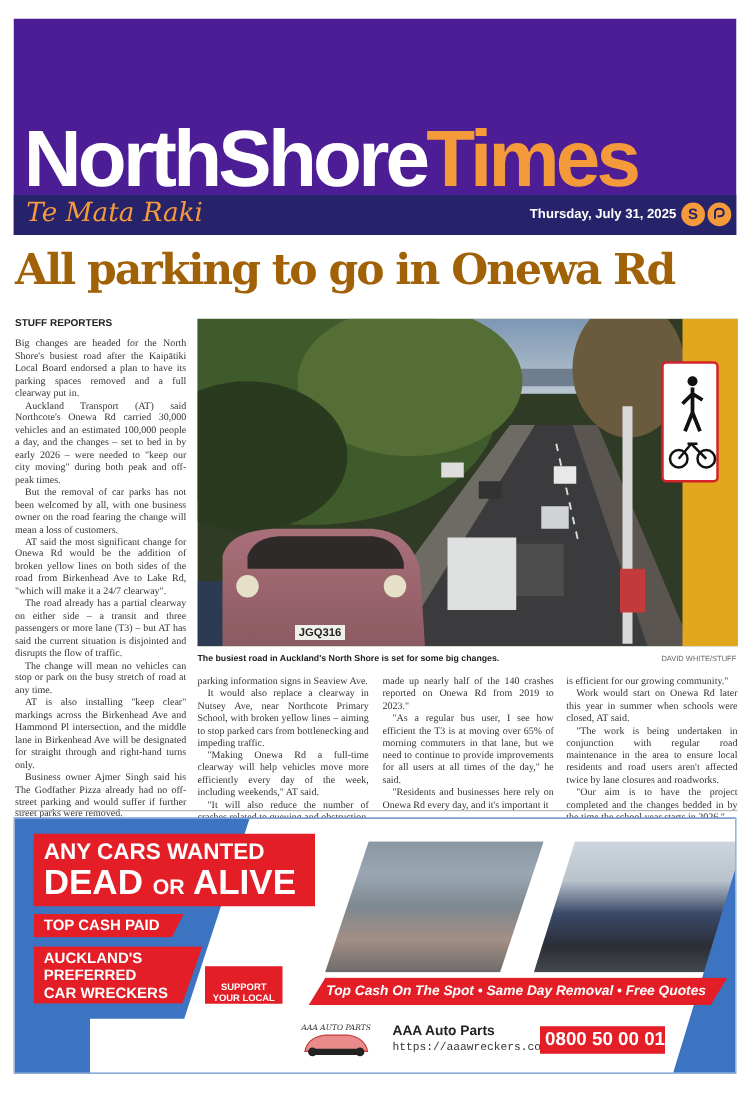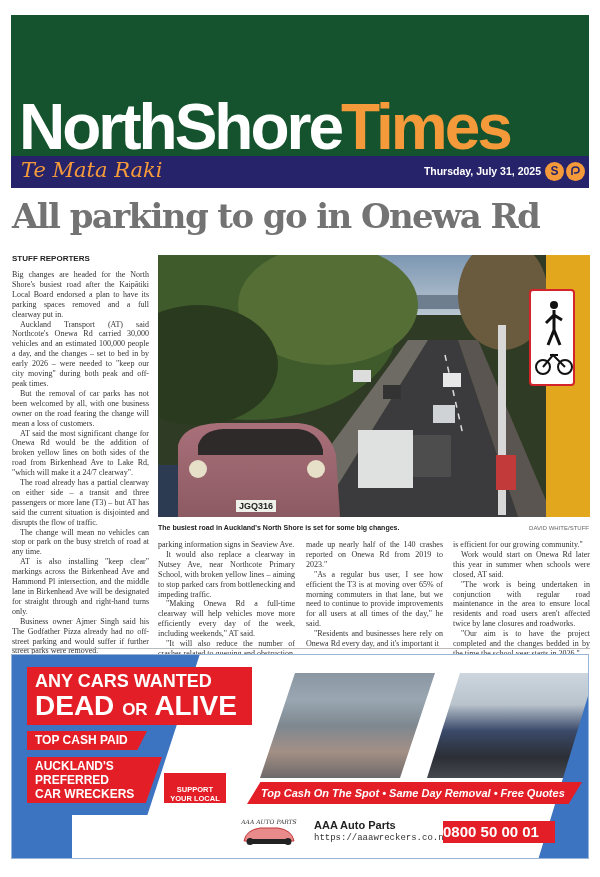--- a/index.html
+++ b/index.html
@@ -1,32 +1,32 @@
 <!DOCTYPE html>
 <html><head>
 <meta charset="utf-8">
 <style>
   * { box-sizing: border-box; margin: 0; padding: 0; }
   html, body { width: 600px; height: 877px; background: #ffffff; overflow: hidden; }
   body { position: relative; font-family: "DejaVu Serif", serif; color: #222; }
 
   
-  .masthead { position: absolute; left: 11px; top: 15px; width: 578px; height: 173px; background: #14532d; padding-left: 12px; }
+  .masthead { position: absolute; left: 11px; top: 15px; width: 578px; height: 173px; background: #4c1d95; padding-left: 12px; }
   .masthead .title { position: absolute; left: 8px; top: 80px; font-family: "Liberation Sans", sans-serif; font-weight: 700; font-size: 64px; letter-spacing: -3px; line-height: 1; white-space: nowrap; }
   .masthead .title .w { color: #ffffff; }
   .masthead .title .o { color: #f59a3a; }
   .masthead .bar { position: absolute; left: 0; bottom: 0; width: 100%; height: 32px; background: #27236a; }
   .masthead .tagline { position: absolute; left: 10px; top: 2px; font-family: "DejaVu Serif", serif; font-style: italic; font-size: 21px; color: #f59a3a; }
   .masthead .date { position: absolute; right: 48px; top: 9px; font-family: "Liberation Sans", sans-serif; font-weight: 700; font-size: 10.5px; color: #ffffff; }
   .masthead .icon { position: absolute; top: 6px; width: 19px; height: 19px; border-radius: 50%; background: #f59a3a; color: #27236a; font-family: "Liberation Sans", sans-serif; font-weight: 700; font-size: 12px; text-align: center; line-height: 19px; }
   .masthead .icon.s { right: 25px; }
   .masthead .icon.p { right: 4px; }
 
   
-  .headline { position: absolute; left: 12px; top: 196px; font-family: "DejaVu Serif", serif; font-weight: 700; font-size: 34px; letter-spacing: -1.6px; color: #737373; white-space: nowrap; }
+  .headline { position: absolute; left: 12px; top: 196px; font-family: "DejaVu Serif", serif; font-weight: 700; font-size: 34px; letter-spacing: -1.6px; color: #a16207; white-space: nowrap; }
 
   .byline { position: absolute; left: 12px; top: 254px; font-family: "Liberation Sans", sans-serif; font-weight: 700; font-size: 8px; color: #222; }
 
   .col { position: absolute; font-family: "Liberation Serif", serif; font-size: 8px; line-height: 9.9px; color: #333; text-align: justify; hyphens: auto; }
   .col p { text-indent: 8px; }
   .col p.first { text-indent: 0; }
 
   .c1 { left: 12px; top: 270px; width: 137px; }
   .c2 { left: 158px; top: 540px; width: 137px; font-family: Liberation Serif, serif; }
   .c3 { left: 306px; top: 540px; width: 137px; }
@@ -52,21 +52,21 @@
   .ad .pref { left: 15px; top: 102px; width: 135px; height: 46px; padding: 2px 8px; font-size: 12px; line-height: 14px; clip-path: polygon(0 0, 100% 0, 88% 100%, 0 100%); }
   .ad .support { left: 152px; top: 118px; width: 62px; height: 30px; font-size: 7.5px; line-height: 9px; text-align: center; padding-top: 12px; }
   .ad .pin { position: absolute; left: 170px; top: 80px; width: 24px; height: 34px; }
   .ad .beat { left: 0; top: 153px; width: 240px; height: 52px; padding: 8px 20px; font-size: 13px; line-height: 16px; clip-path: polygon(0 0, 100% 0, 88% 100%, 0 100%); }
   .ad .yard { position: absolute; left: 248px; top: 18px; width: 175px; height: 105px; background: linear-gradient(180deg,#8b96a3 0%,#9aa7b2 25%,#7e8890 50%,#a38f85 75%,#6e6a6a 100%); clip-path: polygon(20% 0, 100% 0, 80% 100%, 0 100%); }
   .ad .truck { position: absolute; left: 415px; top: 18px; width: 165px; height: 105px; background: linear-gradient(180deg,#cdd6de 0%,#b8c3cc 30%,#3b4a6a 55%,#2b2e35 80%,#44484f 100%); clip-path: polygon(20% 0, 100% 0, 100% 100%, 0 100%); }
   .ad .slogan { left: 235px; top: 127px; width: 335px; height: 22px; font-style: italic; font-size: 11px; line-height: 22px; padding-left: 14px; clip-path: polygon(4% 0, 100% 0, 96% 100%, 0 100%); }
   .ad .logo { position: absolute; left: 228px; top: 160px; width: 58px; height: 34px; }
   .ad .bizname { position: absolute; left: 302px; top: 164px; font-family: "Liberation Sans", sans-serif; font-weight: 700; font-size: 11px; color: #222; }
   .ad .url { position: absolute; left: 302px; top: 178px; font-family: Liberation Mono, monospace; font-size: 9px; color: #333; }
-  .ad .phone { left: 431px; top: 166px; width: 112px; height: 22px; font-size: 15px; line-height: 22px; text-align: left; }
+  .ad .phone { left: 420px; top: 166px; width: 100px; height: 22px; font-size: 15px; line-height: 22px; text-align: right; }
   .ad .tiny { position: absolute; right: 6px; top: 160px; writing-mode: vertical-rl; transform: rotate(180deg); font-family: "Liberation Sans", sans-serif; font-size: 4px; color: #dfe8f5; }
 </style>
 </head>
 <body>
 
 <header class="masthead">
   <div class="title"><span class="w">NorthShore</span><span class="o">Times</span></div>
   <div class="bar">
     <span class="tagline">Te Mata Raki</span>
     <span class="date">Thursday, July 31, 2025</span>

